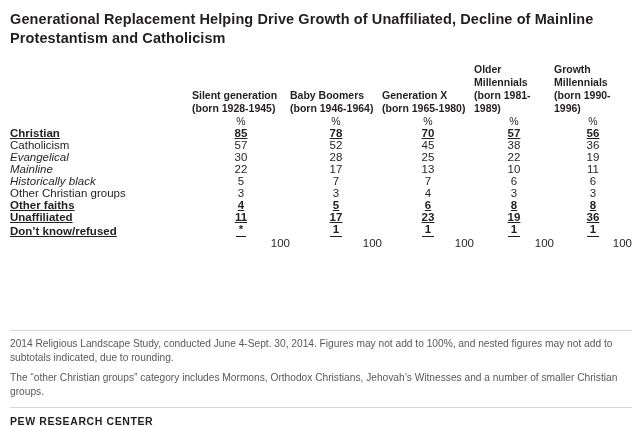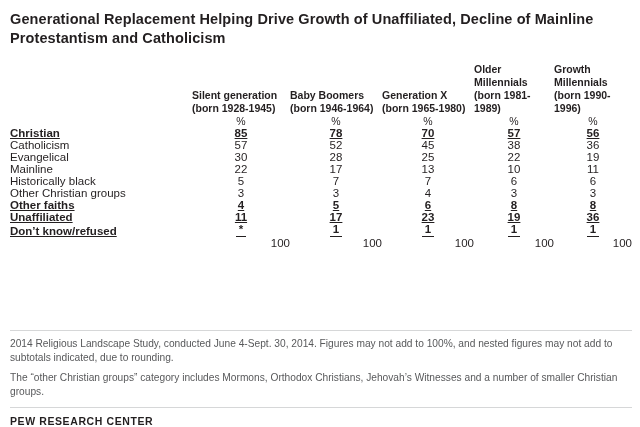--- a/index.html
+++ b/index.html
@@ -62,21 +62,21 @@
     padding: 2.5px 0 2.5px 0;
     white-space: nowrap;
   }
   .val {
     font-size: 11.5px;
     text-align: center;
     color: #231f20;
     padding: 2.5px 0;
   }
   .bold { font-weight: bold; text-decoration: underline; }
-  .ital { }
+  .ital { font-style: italic; }
   .indent1 { padding-left: 10px; }
   .indent2 { padding-left: 20px; }
   .underline-val {
     display: inline-block;
     border-bottom: 1px solid #231f20;
     padding: 0 3px 1px 3px;
     line-height: 1.05;
   }
   .total-row td {
     font-size: 11.5px;

